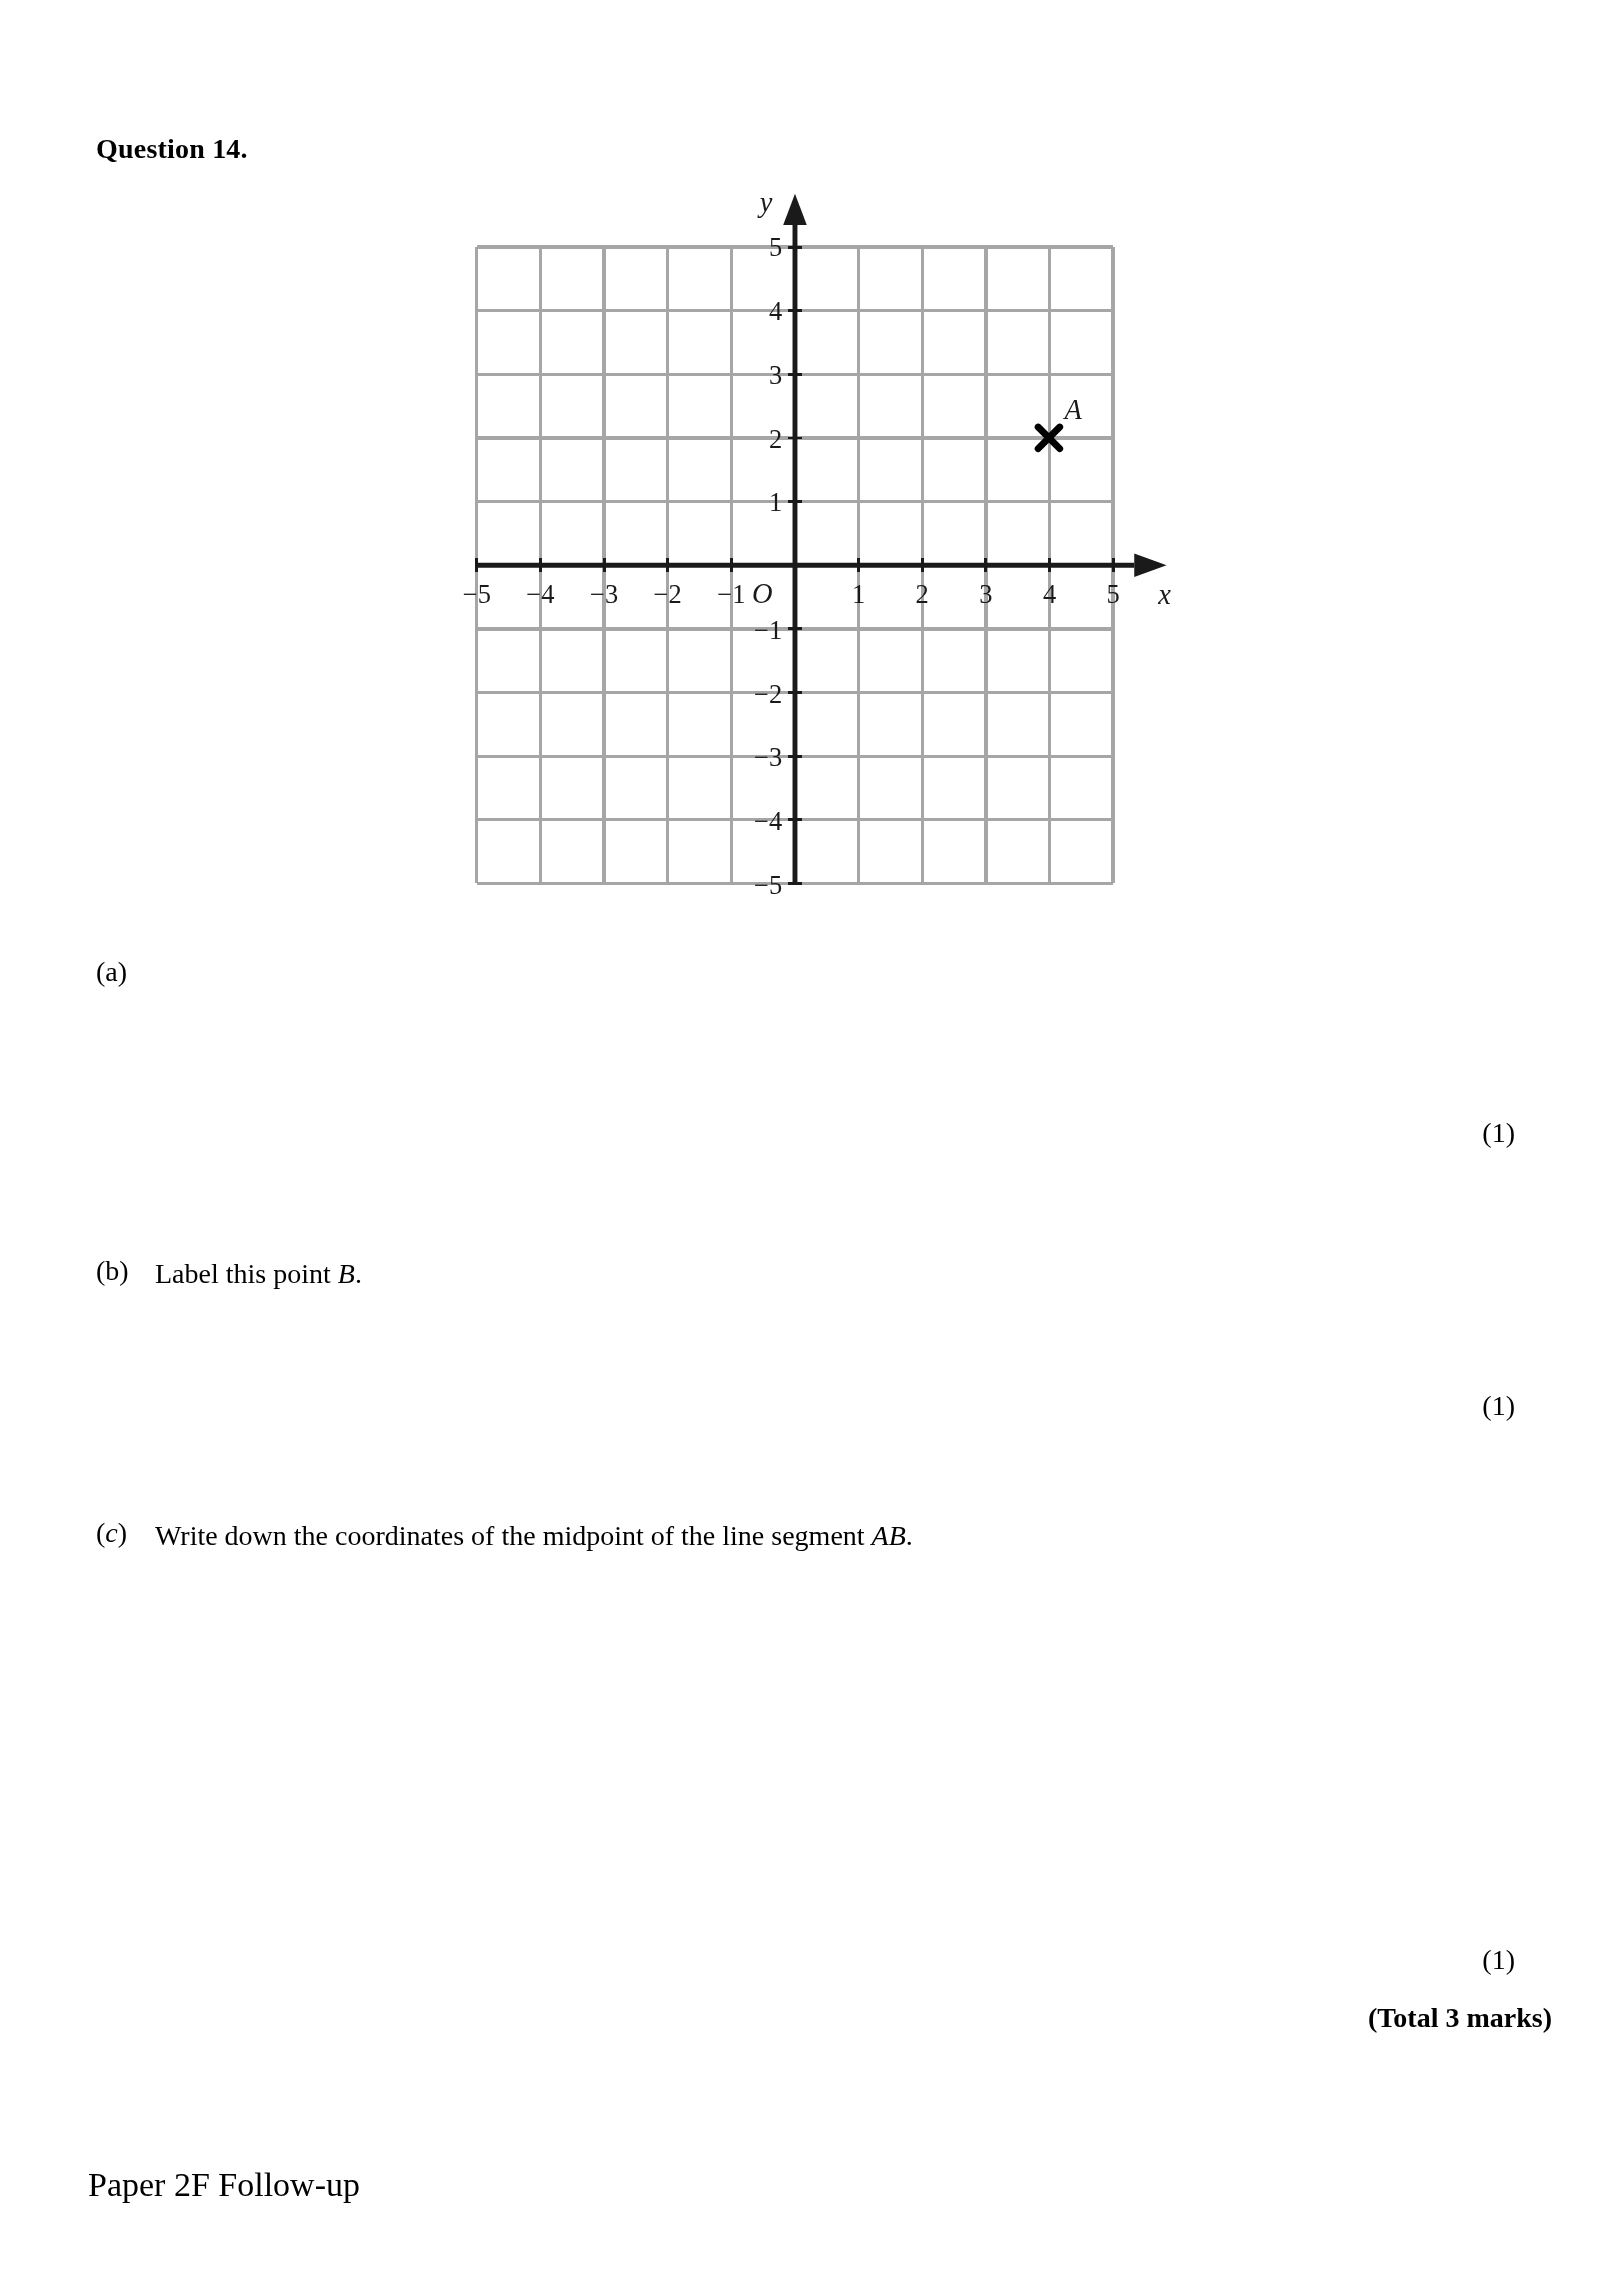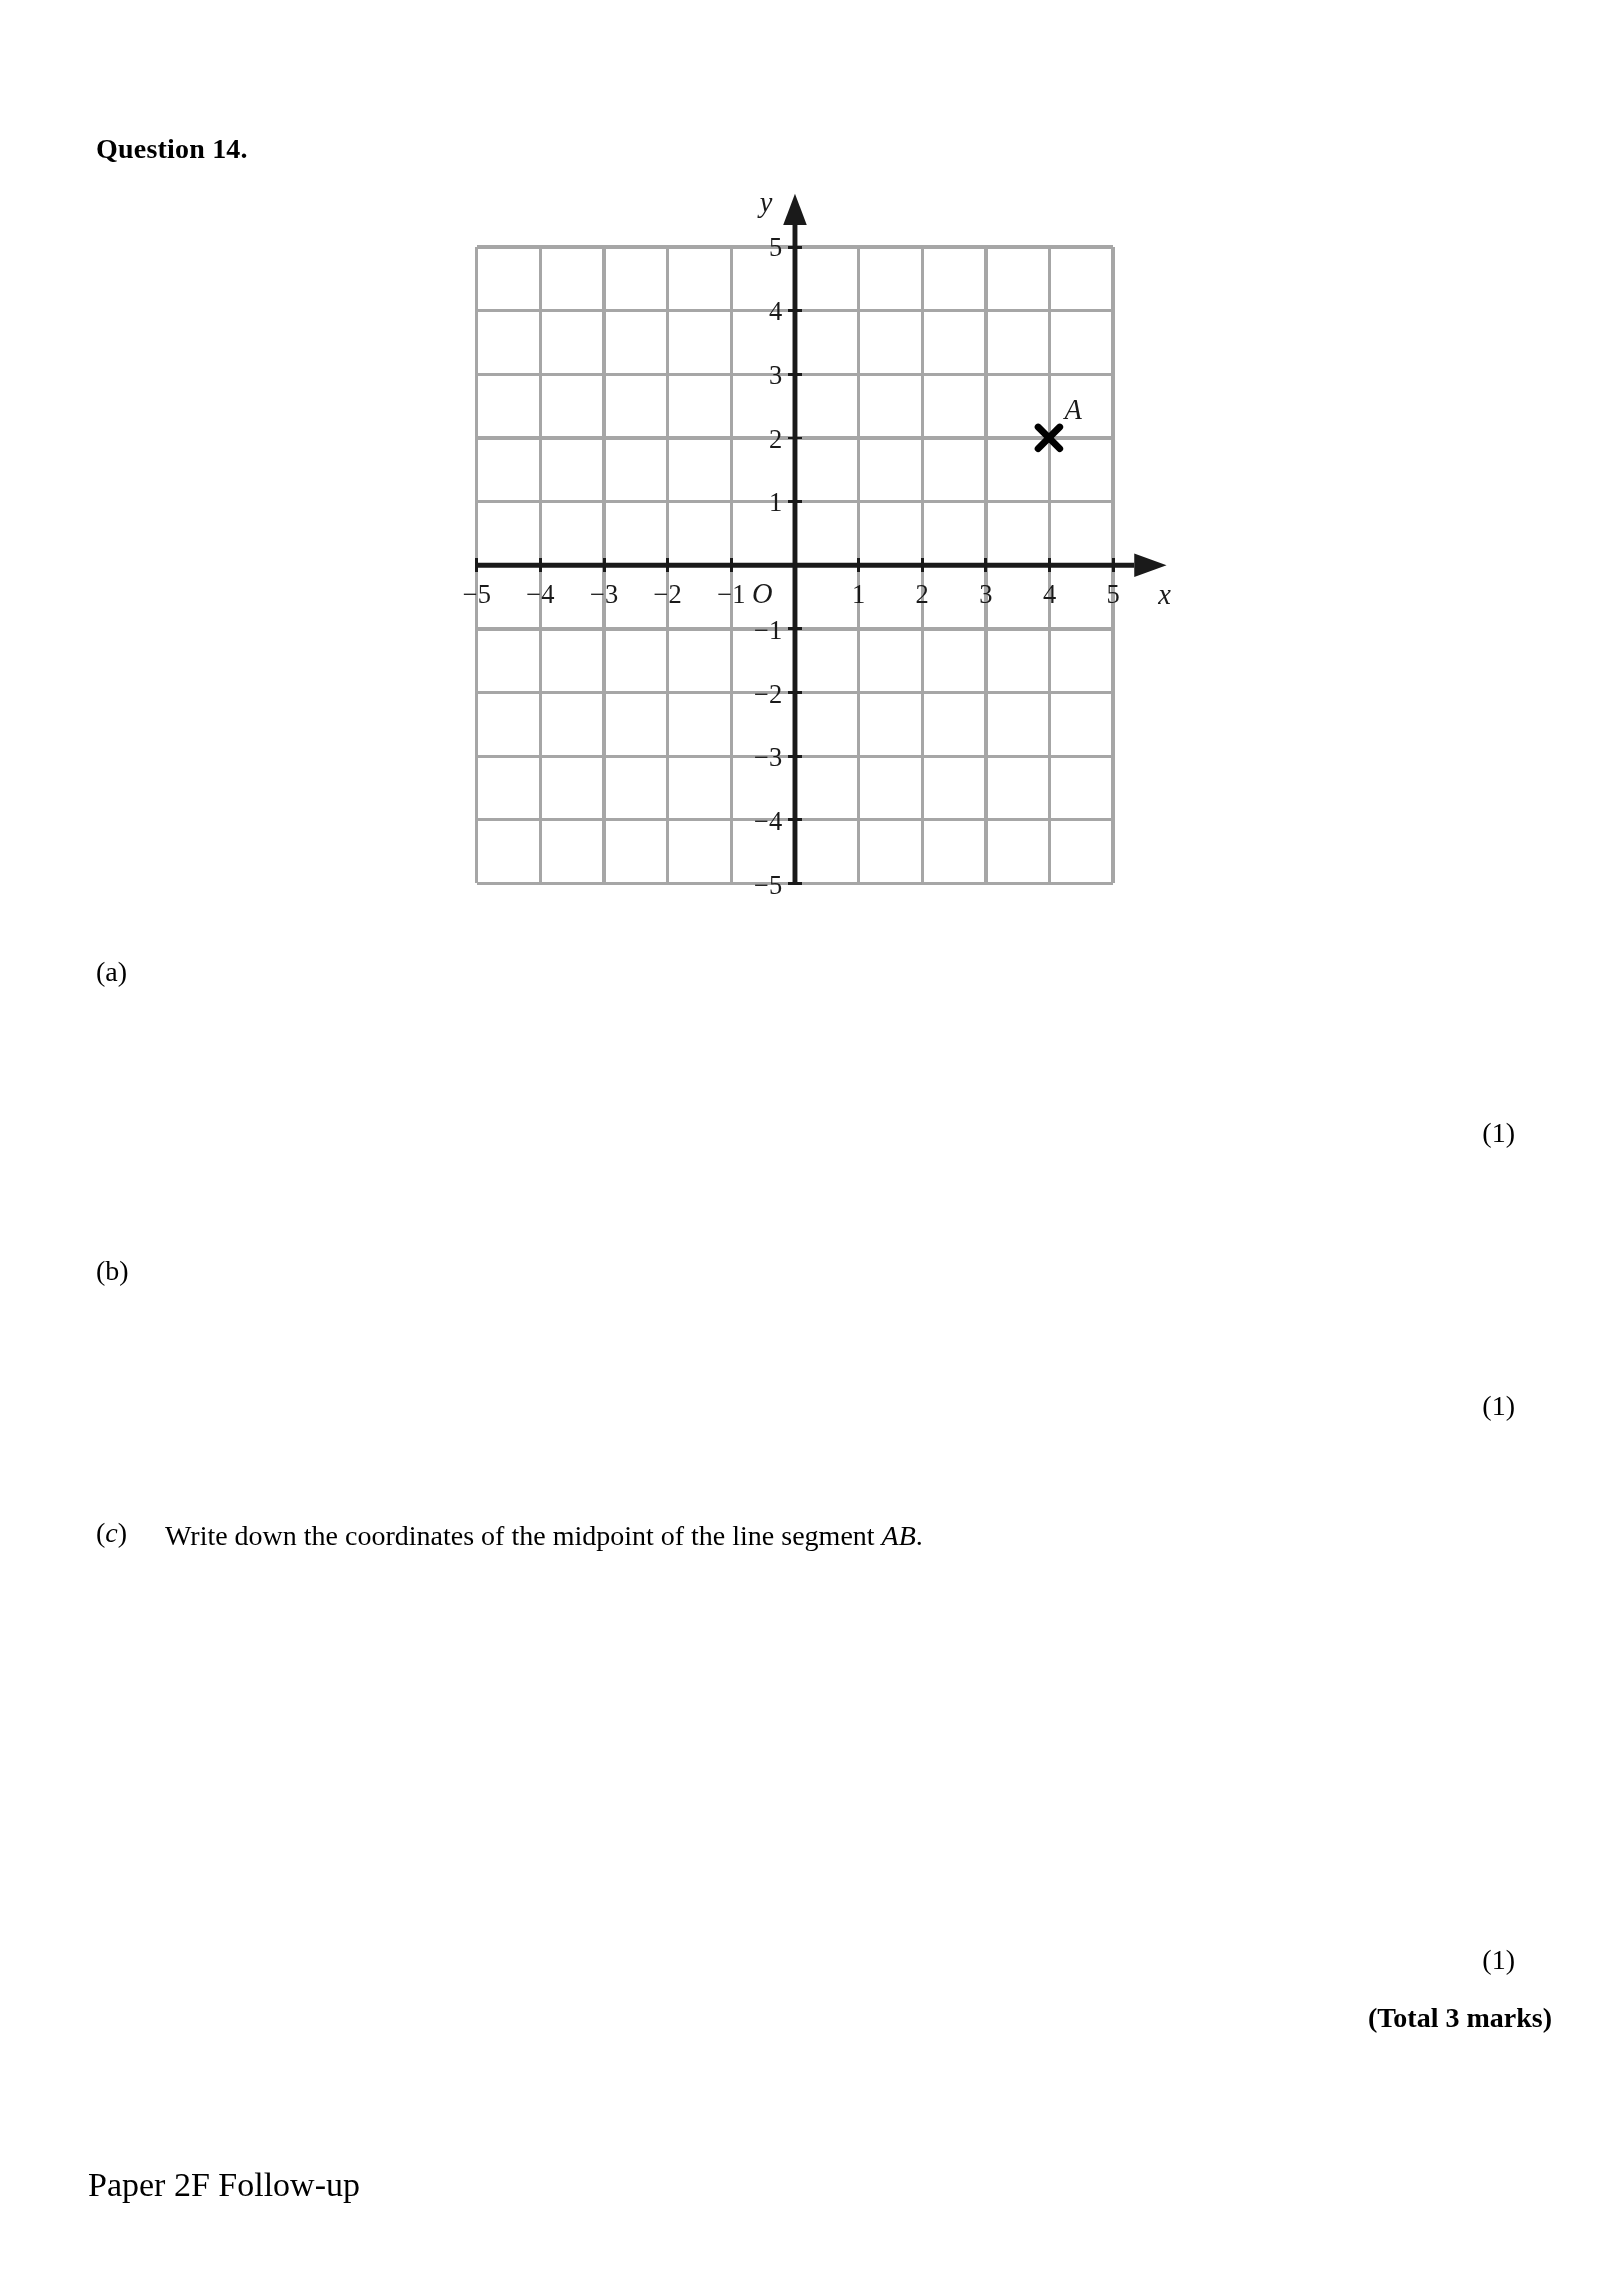--- a/index.html
+++ b/index.html
@@ -54,21 +54,21 @@
   }
   .it { font-style: italic; }
 
   #part-a-label { left: 96px;  top: 956px; }
   #part-a-body  { left: 155px; top: 956px; }
 
   #part-b-label { left: 96px;  top: 1255px; }
   #part-b-body  { left: 155px; top: 1255px; }
 
   #part-c-label { left: 96px;  top: 1517px; }
-  #part-c-body  { left: 155px; top: 1517px; margin-left: 10px; }
+  #part-c-body  { left: 155px; top: 1517px; }
 
   .marks {
     position: absolute;
     font-size: 28px;
     text-align: right;
     width: 118px;
   }
   #marks-a { left: 1397px; top: 1117px; }
   #marks-b { left: 1397px; top: 1390px; }
   #marks-c { left: 1397px; top: 1944px; }
@@ -192,20 +192,21 @@
       </g>
       <text x="686" y="248" font-family="Liberation Serif, DejaVu Serif, serif" font-size="29" font-style="italic" fill="#1a1a1a">A</text>
     </svg>
   </div>
 
   <div class="part-label" id="part-a-label">(a)</div>
   <div class="marks" id="marks-a">(1)</div>
 
   <div class="part-label" id="part-b-label">(b)</div>
   <div class="part-body" id="part-b-body">
+      <div><span>Label this point </span><span class="it">B</span><span>.</span></div>
     </div>
   <div class="marks" id="marks-b">(1)</div>
 
   <div class="part-label" id="part-c-label"><span>(</span><span class="it">c</span><span>)</span></div>
   <div class="part-body" id="part-c-body"><span>Write down the coordinates of the midpoint of the line segment </span><span class="it">AB</span><span>.</span></div>
   <div class="marks" id="marks-c">(1)</div>
 
   <div id="total-marks">(Total 3 marks)</div>
   <div id="footer-text">Paper 2F Follow-up</div>
 

